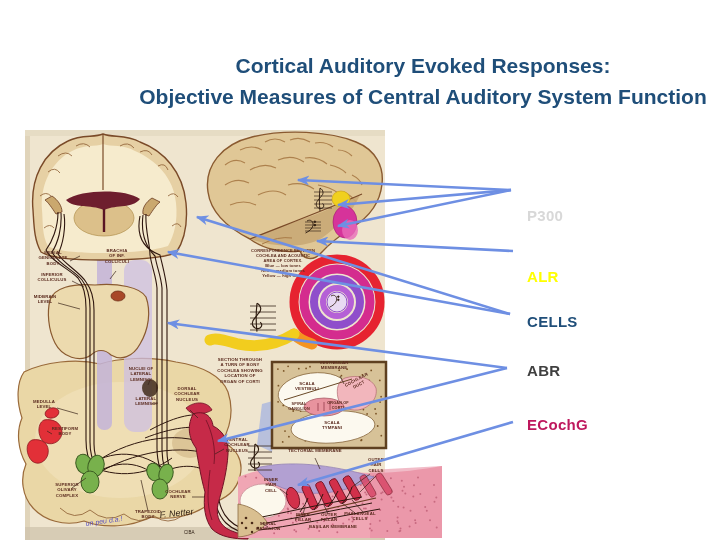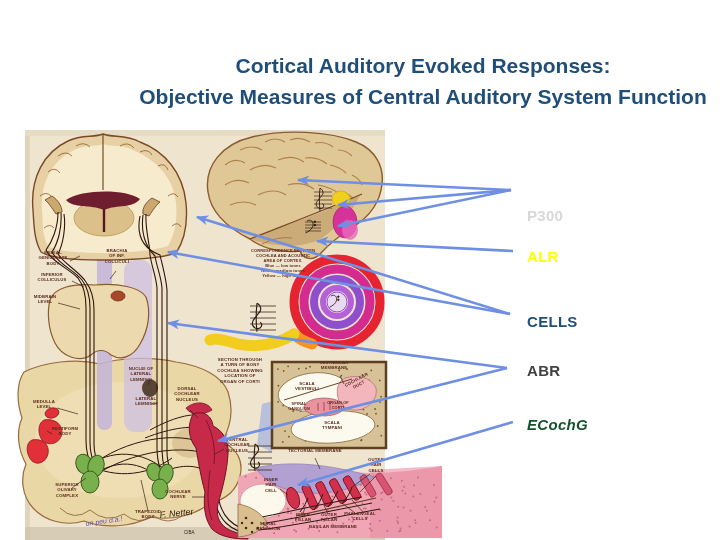--- a/index.html
+++ b/index.html
@@ -16,24 +16,24 @@
 
 <div class="slide">
 
   <div class="title" id="title-block" style="color: rgb(31, 78, 121);">
     <div>Cortical Auditory Evoked Responses:</div>
     <div>Objective Measures of Central Auditory System Function</div>
   </div>
 
   <div id="response-labels">
       <div class="resp-label" style="left: 527px; top: 207px; color: rgb(216, 216, 216);">P300</div>
-      <div class="resp-label" style="left: 527px; top: 248px; color: rgb(255, 255, 0);">ALR</div>
+      <div class="resp-label" style="left: 527px; top: 268px; color: rgb(255, 255, 0);">ALR</div>
       <div class="resp-label" style="left: 527px; top: 313px; color: rgb(31, 78, 121);">CELLS</div>
       <div class="resp-label" style="left: 527px; top: 362px; color: #404040;">ABR</div>
-      <div class="resp-label" style="left: 527px; top: 416px; color: #14532d; font-style: italic;">ECochG</div>
+      <div class="resp-label" style="left: 527px; top: 416px; color: #be185d;">ECochG</div>
     </div>
 
   <svg width="720" height="540" viewBox="0 0 720 540" style="position:absolute;left:0;top:0">
     <defs>
       <marker id="arrowhead" viewBox="0 0 10 8" refX="9" refY="4" markerWidth="13" markerHeight="10" orient="auto" markerUnits="userSpaceOnUse">
         <path id="arrowhead-path" d="M0,0 L10,4 L0,8 L2.8,4 Z" fill="#6E8FE3"></path>
       </marker>
       <g id="treble-clef" stroke="#2e1c10" fill="none" stroke-width="1.1">
         <path d="M0,-14 C4,-12 5,-7 1,-4 L-2,0 C-6,4 -5,9 0,10 C4,11 6,6 3,4"></path>
         <path d="M0,-14 C-1,-5 -1,5 0,13"></path>

